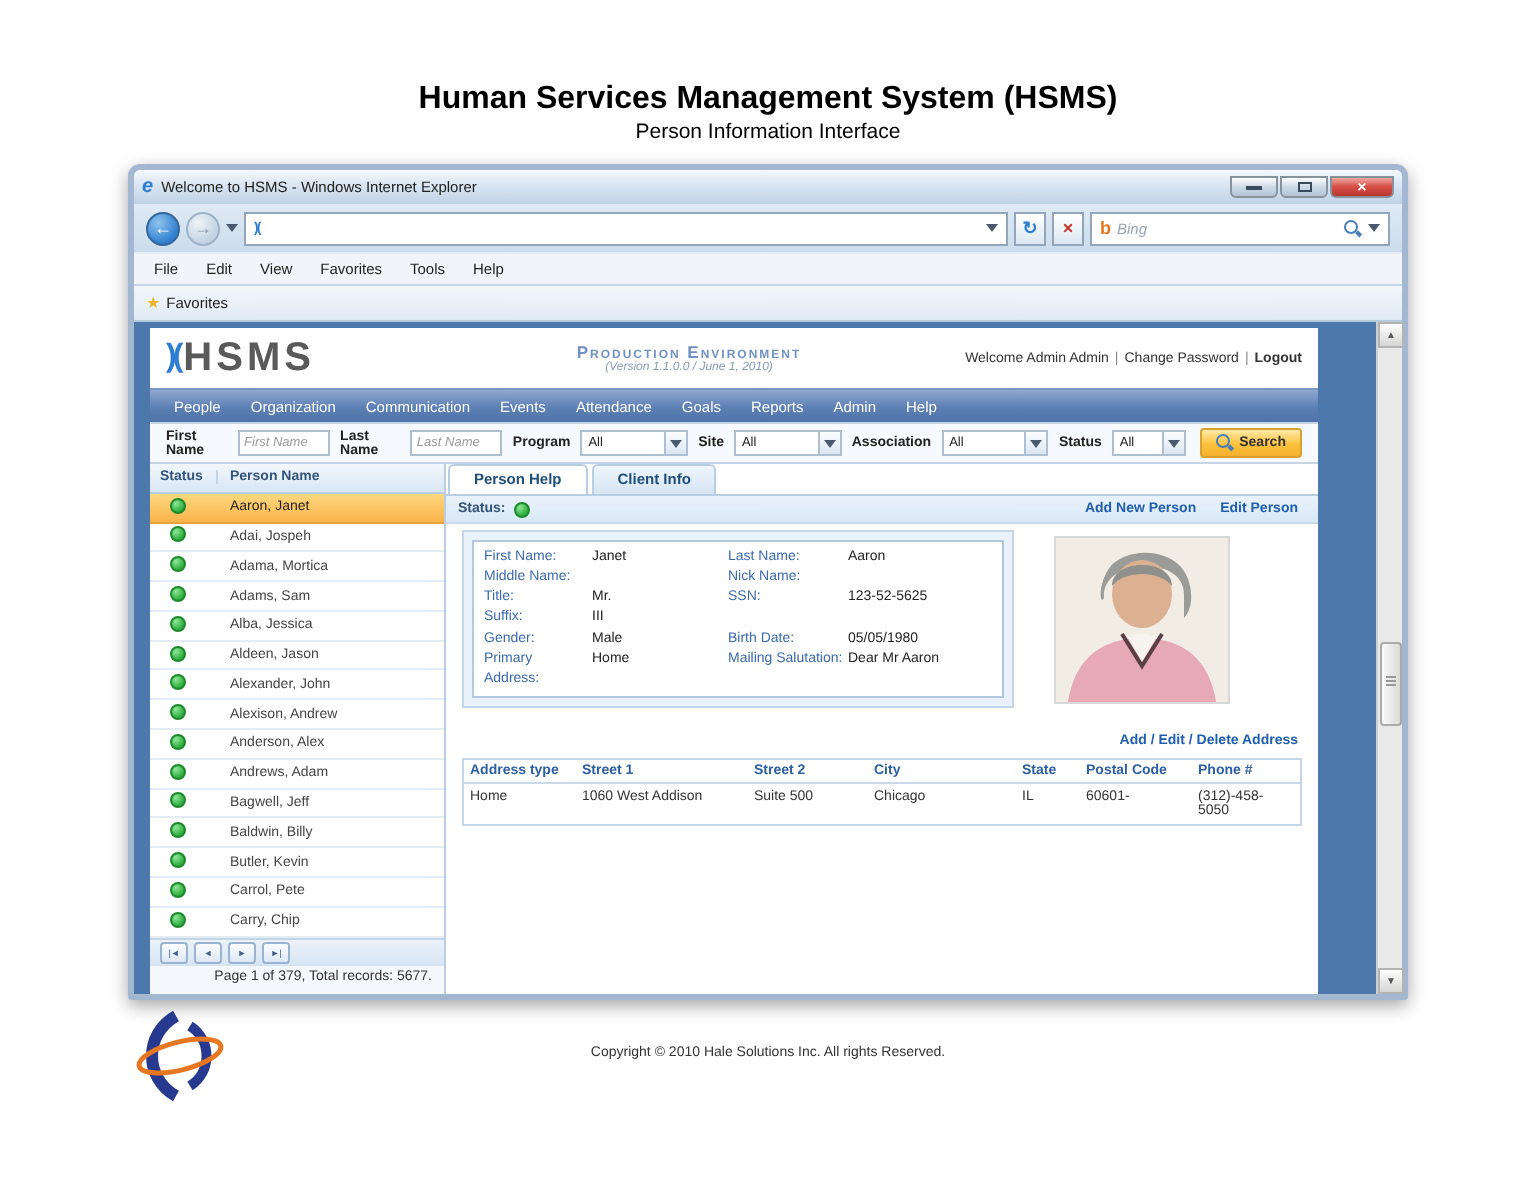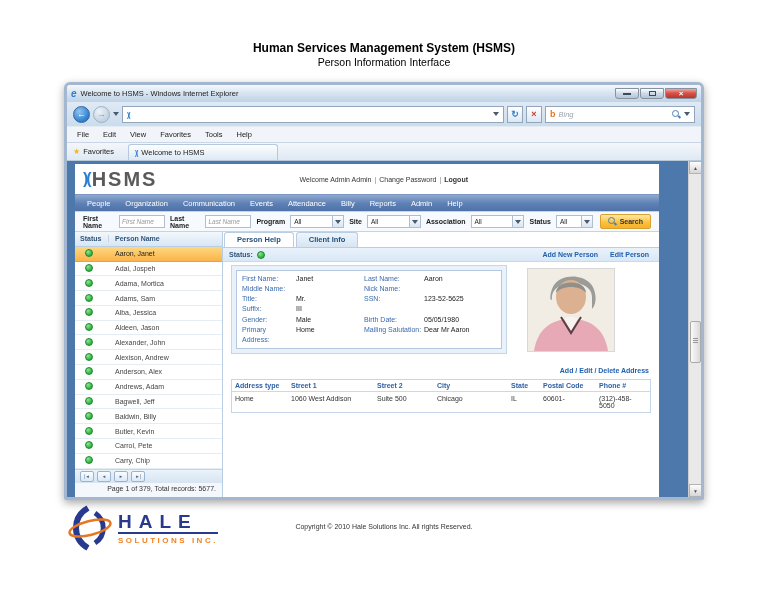--- a/index.html
+++ b/index.html
@@ -2,21 +2,21 @@
 <html><head>
 <meta charset="utf-8">
 <style>
   * { margin:0; padding:0; box-sizing:border-box; }
   html,body { background:#fff; }
   body { font-family:"Liberation Sans", sans-serif; }
   .slide { position:relative; width:768px; height:594px; background:#fff; overflow:hidden; }
 
   
   .slide-head { position:absolute; top:41px; left:0; width:100%; text-align:center; color:#000; }
-  .slide-head .t1 { font-size:12px; font-weight:bold; }
+  .slide-head .t1 { font-size:16px; font-weight:bold; }
   .slide-head .t2 { font-size:10.5px; margin-top:1px; }
 
   
   .window { position:absolute; left:64px; top:82px; width:640px; height:418px;
             border:3px solid #a3b8d0; border-radius:6px 6px 2px 2px;
             box-shadow:0 3px 9px rgba(0,0,0,.35); background:#cfdeee; }
   .titlebar { height:17px; display:flex; align-items:center; padding:0 4px;
               background:linear-gradient(#f4f8fc,#d9e5f2 45%,#bfd2e6); border-radius:3px 3px 0 0; }
   .ie-logo { color:#2d7dd2; font-weight:bold; font-style:italic; font-size:10px; margin-right:4px; }
   .wtitle { font-size:7.5px; color:#222; flex:1; }
@@ -209,50 +209,50 @@
       <span>Favorites</span>
       <span>Tools</span>
       <span>Help</span>
     </div>
 
     <div class="favbar">
       <span class="favbtn">
         <span class="star">★</span>
         <span>Favorites</span>
       </span>
-      <span class="iettab">
-        <span class="glyph">)(</span>
-        <span>Welcome to HSMS</span>
-      </span>
     </div>
 
     <div class="viewport">
       <div class="page">
 
         <div class="app-header">
           <div class="app-logo">
             <span class="glyph">)(</span>
             <span class="txt">HSMS</span>
+          </div>
+          <div class="app-env">
+            <div class="e1">Production Environment</div>
+            <div class="e2">(Version 1.1.0.0 / June 1, 2010)</div>
           </div>
           <div class="app-user">
             <span>Welcome Admin Admin</span>
             <span class="sep">|</span>
             <span class="lk">Change Password</span>
             <span class="sep">|</span>
             <span class="lk bold">Logout</span>
           </div>
         </div>
 
         <div class="app-nav">
           <span class="item">People</span>
           <span class="item">Organization</span>
           <span class="item">Communication</span>
           <span class="item">Events</span>
           <span class="item">Attendance</span>
-          <span class="item">Billy</span>
+          <span class="item">Goals</span>
           <span class="item">Reports</span>
           <span class="item">Admin</span>
           <span class="item">Help</span>
         </div>
 
         <div class="filter-bar">
           <label>First Name</label>
           <input placeholder="First Name" style="">
           <label>Last Name</label>
           <input placeholder="Last Name" style="">
@@ -458,20 +458,16 @@
     </div>
   </div>
 
   <div class="footer">
     <div class="hale">
       <svg width="46" height="46" viewBox="0 0 46 46" xmlns="http://www.w3.org/2000/svg">
         <path d="M20 3 C4 12 4 34 20 43" stroke="#283a8f" stroke-width="6" fill="none"></path>
         <path d="M27 8 C38 15 38 31 27 38" stroke="#283a8f" stroke-width="5" fill="none"></path>
         <ellipse cx="22" cy="23" rx="21" ry="7" fill="none" stroke="#e87722" stroke-width="2.5" transform="rotate(-14 22 23)"></ellipse>
       </svg>
-      <div class="hale-text">
-        <div class="hn">HALE</div>
-        <div class="hs">SOLUTIONS INC.</div>
-      </div>
     </div>
     <div class="copyright">Copyright © 2010 Hale Solutions Inc. All rights Reserved.</div>
   </div>
 </div>
 
 </body></html>

